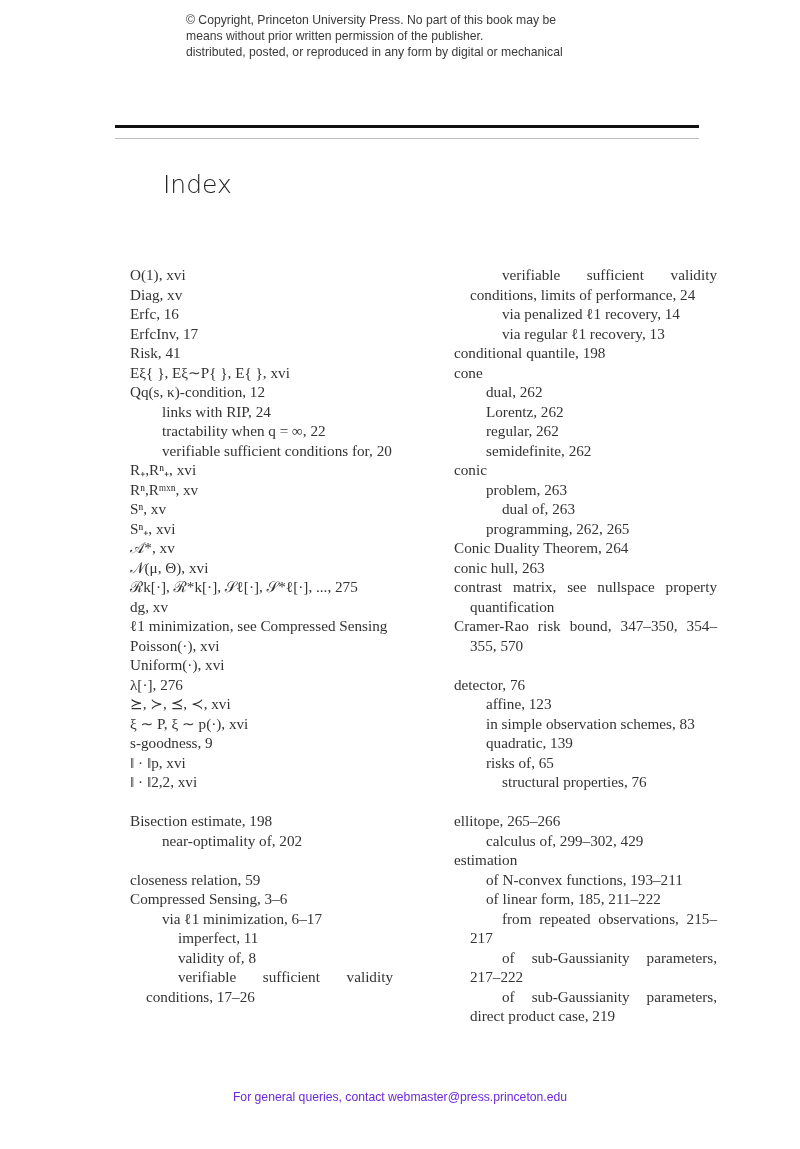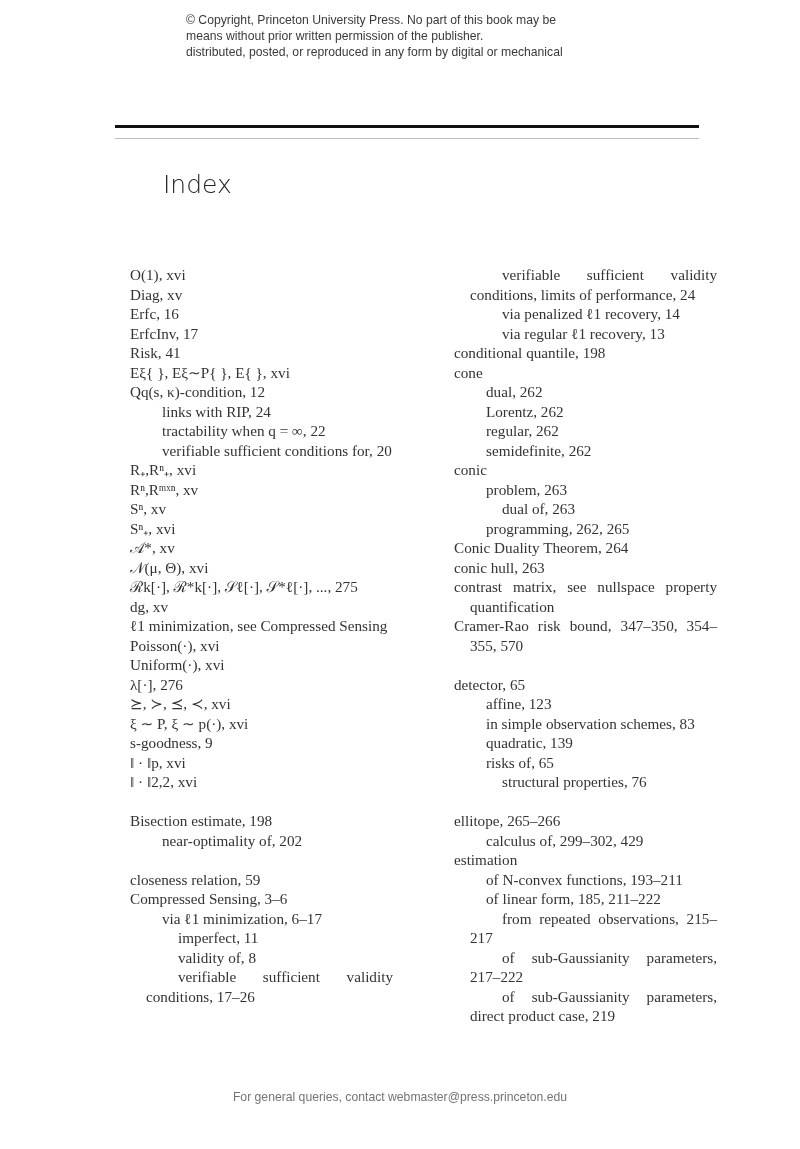--- a/index.html
+++ b/index.html
@@ -18,21 +18,21 @@
     font-family: "Liberation Serif", serif; font-size: 15.2px; line-height: 19.5px; color: #333; }
   .col.left { left: 130px; }
   .col.right { left: 434px; margin-left: 20px; }
   .entry { text-align: justify; text-align-last: left; }
   .l0 { padding-left: 16px; text-indent: -16px; }
   .l1 { padding-left: 16px; text-indent: 16px; }
   .l2 { padding-left: 16px; text-indent: 32px; }
   .gap { height: 19.5px; }
   .footer {
     position: absolute; left: 0; width: 800px; top: 1090px; text-align: center;
-    font-family: "Liberation Sans", sans-serif; font-size: 12.2px; color: #737373;
+    font-family: "Liberation Sans", sans-serif; font-size: 12.2px; color: #6d28d9;
   }
 </style>
 </head>
 <body>
 
 <div class="copyright">
   <div>© Copyright, Princeton University Press. No part of this book may be</div>
   <div>means without prior written permission of the publisher.</div>
   <div>distributed, posted, or reproduced in any form by digital or mechanical</div>
 </div>
@@ -93,21 +93,21 @@
     <div class="entry l1">semidefinite, 262</div>
     <div class="entry l0">conic</div>
     <div class="entry l1">problem, 263</div>
     <div class="entry l2">dual of, 263</div>
     <div class="entry l1">programming, 262, 265</div>
     <div class="entry l0">Conic Duality Theorem, 264</div>
     <div class="entry l0">conic hull, 263</div>
     <div class="entry l0">contrast matrix, see nullspace property quantification</div>
     <div class="entry l0">Cramer-Rao risk bound, 347–350, 354–355, 570</div>
     <div class="gap"></div>
-    <div class="entry l0">detector, 65</div>
+    <div class="entry l0">detector, 76</div>
     <div class="entry l1">affine, 123</div>
     <div class="entry l1">in simple observation schemes, 83</div>
     <div class="entry l1">quadratic, 139</div>
     <div class="entry l1">risks of, 65</div>
     <div class="entry l2">structural properties, 76</div>
     <div class="gap"></div>
     <div class="entry l0">ellitope, 265–266</div>
     <div class="entry l1">calculus of, 299–302, 429</div>
     <div class="entry l0">estimation</div>
     <div class="entry l1">of N-convex functions, 193–211</div>

